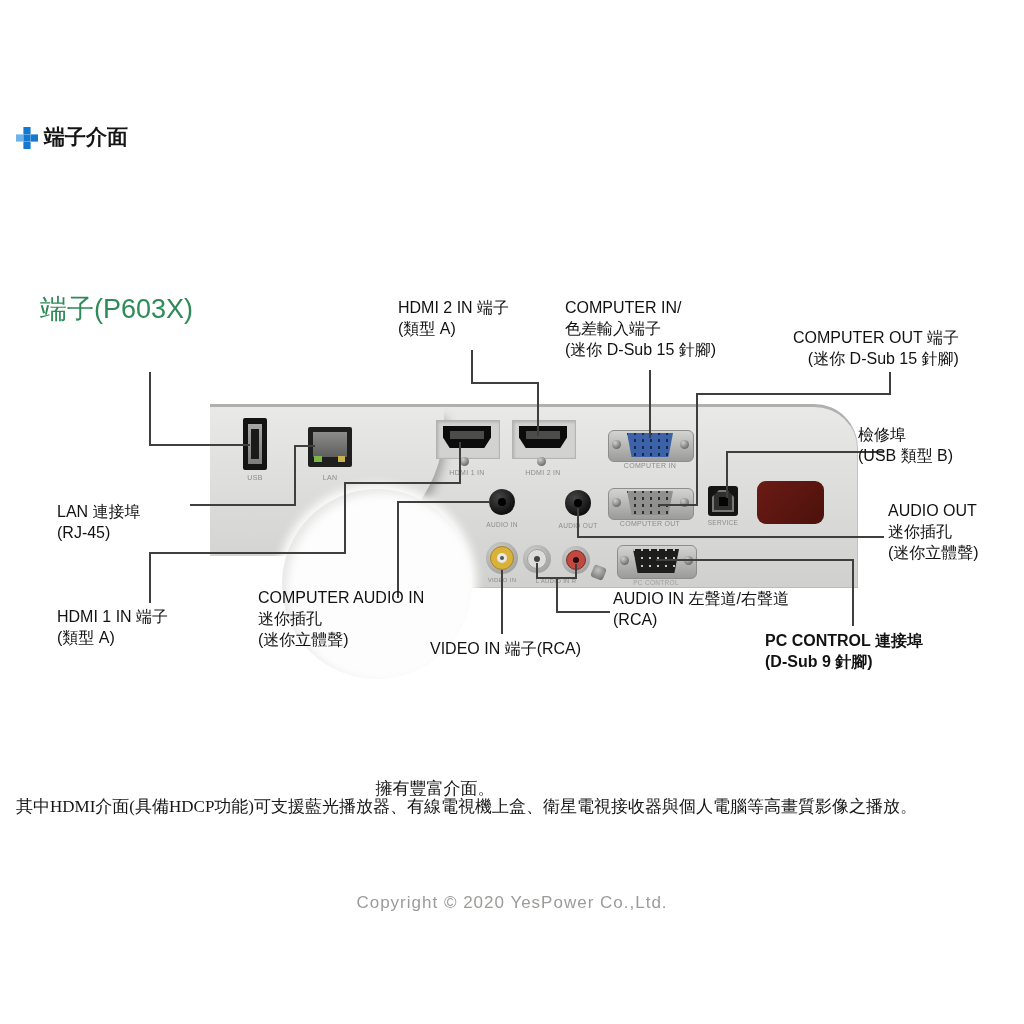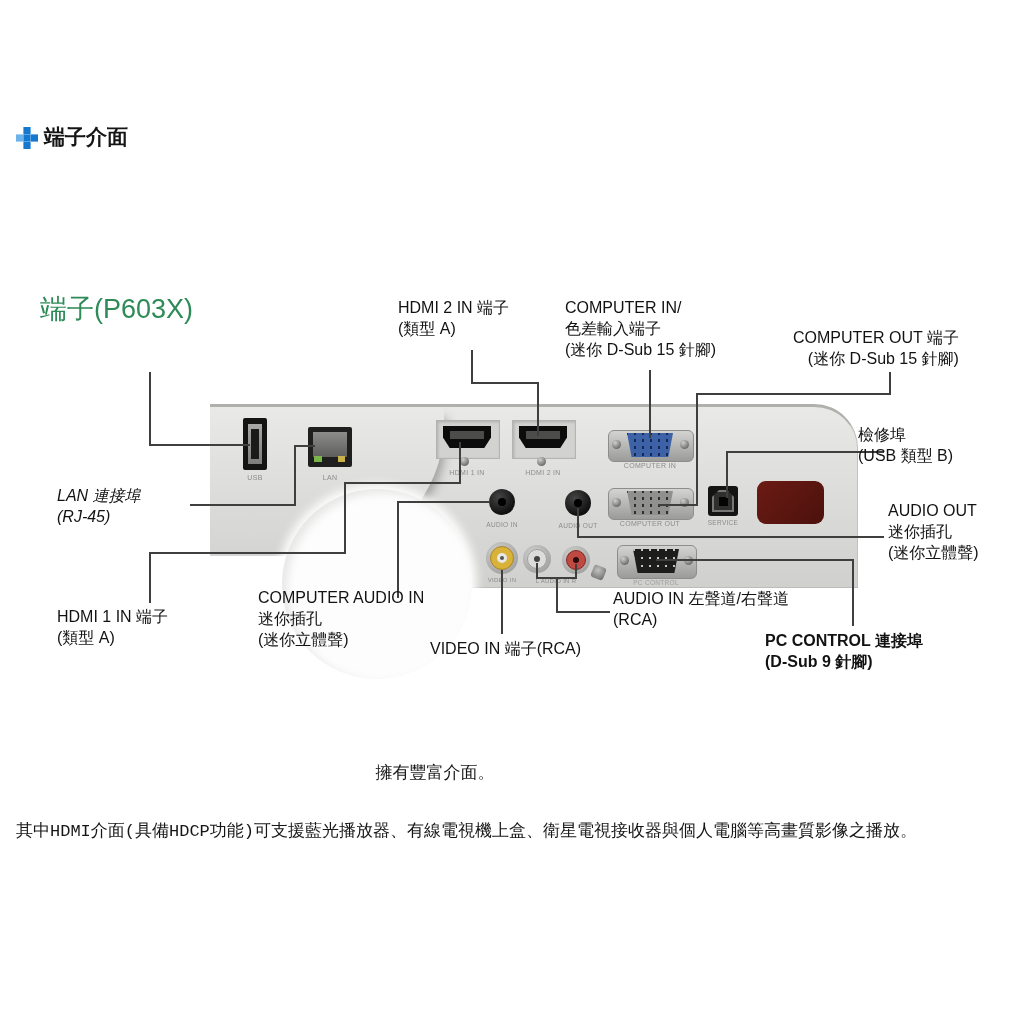--- a/index.html
+++ b/index.html
@@ -79,23 +79,23 @@
   .rca-outer{position:absolute;border-radius:50%;background:radial-gradient(circle at 40% 35%,#d6d6d4,#9f9f9d 80%);}
   .rca-ring{position:absolute;border-radius:50%;}
   .rca-hole{position:absolute;border-radius:50%;}
 
   .bolt{position:absolute;left:592px;top:566px;width:13px;height:13px;border-radius:3px;transform:rotate(22deg);
         background:radial-gradient(circle at 40% 35%,#c2c2c0,#787876 80%);}
 
   .leader-lines{position:absolute;left:0;top:0;pointer-events:none;}
 
   
-  .tagline{position:absolute;left:0;top:761px;width:870px;text-align:center;font-size:17px;color:#161616;}
-  .descline{position:absolute;left:0;top:819px;width:933px;text-align:center;font-size:17px;color:#161616;
-            font-family:Liberation Mono, monospace;}
+  .tagline{position:absolute;left:0;top:777px;width:870px;text-align:center;font-size:17px;color:#161616;}
+  .descline{position:absolute;left:0;top:795px;width:933px;text-align:center;font-size:17px;color:#161616;
+            font-family:Liberation Serif, serif;}
   .copyright{position:absolute;left:0;top:893px;width:1024px;text-align:center;font-size:17px;
              color:#9b9b99;letter-spacing:1px;}
 </style>
 </head>
 <body>
 
 <div class="page">
 
   <svg class="hdr-icon" viewBox="0 0 22 22">
     <rect x="7.4" y="0" width="7.2" height="7.2" fill="#1478cf"></rect>
@@ -208,29 +208,30 @@
   <div class="callout" style="left:565px;top:297px;">COMPUTER IN/
 色差輸入端子
 (迷你 D-Sub 15 針腳)</div>
   <div class="callout" style="left:793px;top:327px;text-align:right;">COMPUTER OUT 端子
 (迷你 D-Sub 15 針腳)</div>
   <div class="callout" style="left:858px;top:424px;">檢修埠
 (USB 類型 B)</div>
   <div class="callout" style="left:888px;top:500px;">AUDIO OUT
 迷你插孔
 (迷你立體聲)</div>
-  <div class="callout" style="left:57px;top:485px;font-style:italic;">LAN 連接埠
+  <div class="callout" style="left:57px;top:501px;">LAN 連接埠
 (RJ-45)</div>
   <div class="callout" style="left:57px;top:606px;">HDMI 1 IN 端子
 (類型 A)</div>
   <div class="callout" style="left:258px;top:587px;">COMPUTER AUDIO IN
 迷你插孔
 (迷你立體聲)</div>
   <div class="callout" style="left:430px;top:638px;">VIDEO IN 端子(RCA)</div>
   <div class="callout" style="left:613px;top:588px;">AUDIO IN 左聲道/右聲道
 (RCA)</div>
   <div class="callout" style="left:765px;top:630px;font-weight:bold;">PC CONTROL 連接埠
 (D-Sub 9 針腳)</div>
 
   <div class="tagline">擁有豐富介面。</div>
   <div class="descline">其中HDMI介面(具備HDCP功能)可支援藍光播放器、有線電視機上盒、衛星電視接收器與個人電腦等高畫質影像之播放。</div>
+  <div class="copyright">Copyright © 2020 YesPower Co.,Ltd.</div>
 
 </div>
 
 </body></html>

